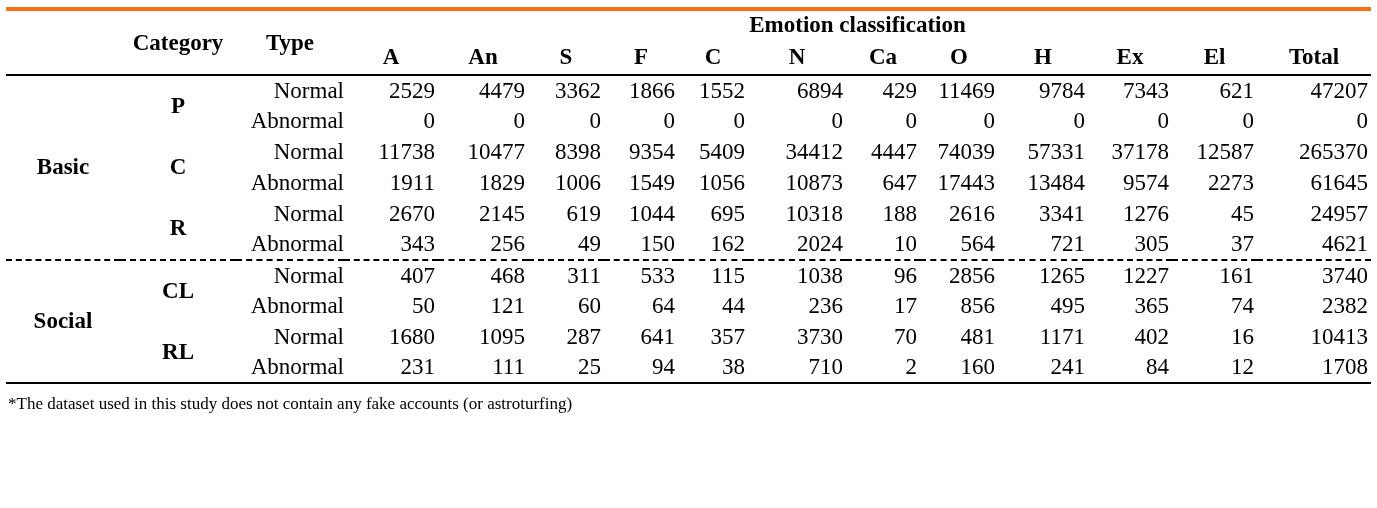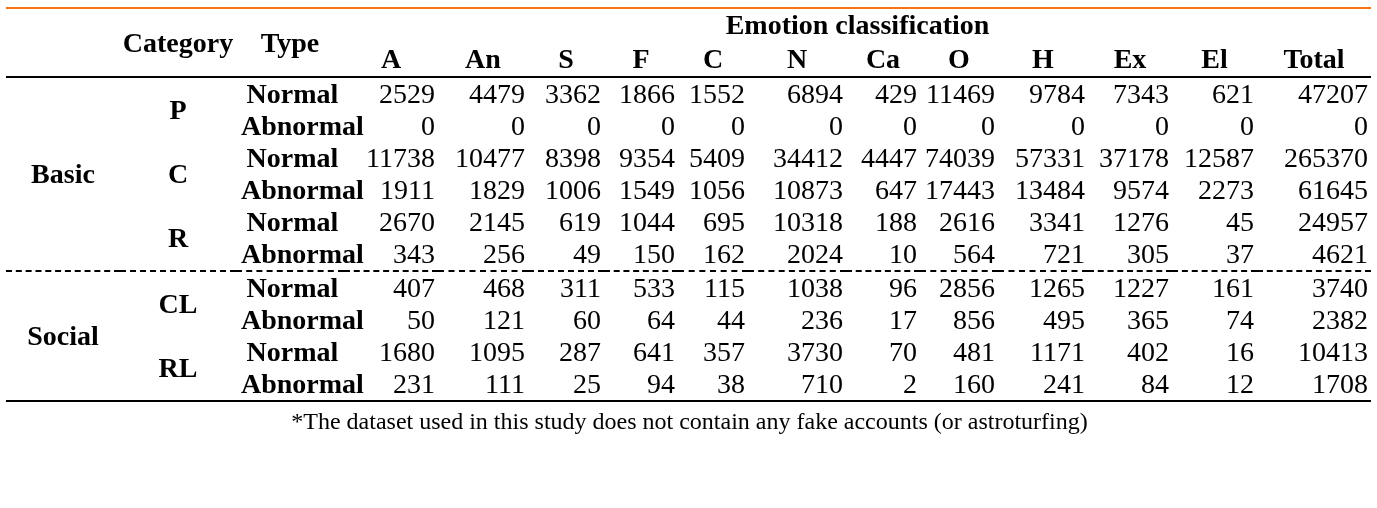--- a/index.html
+++ b/index.html
@@ -9,47 +9,47 @@
     background: #ffffff; color: #000000;
     font-family: "Liberation Serif", serif;
     overflow: hidden;
   }
   .page { padding: 7px 6px 0 6px; }
 
   table.data {
     border-collapse: collapse;
     table-layout: fixed;
     width: 1365px;
-    border-top: 2px solid #f97316;
+    border-top: 4px solid #f97316;
     border-bottom: 2px solid #000;
-    font-size: 28px;
+    font-size: 23px;
   }
   th, td { padding: 0; vertical-align: middle; }
   th { font-weight: bold; }
 
   tr.hr1 { height: 30px; }
   tr.hr2 { height: 36px; }
   tr.dr  { height: 30.8px; }
 
   
   th.rs       { border-bottom: 2px solid #000; }
   tr.hr2 > th { border-bottom: 2px solid #000; }
 
   th.emo-group { text-align: center; }
   th.col-h     { text-align: center; }
 
   td.grp  { font-weight: bold; text-align: center; }
   td.cat  { font-weight: bold; text-align: center; }
-  td.type { font-weight: bold; text-align: center; padding-left: 5px; }
+  td.type { font-weight: normal; text-align: right; padding-left: 5px; }
   td.num  { text-align: right; padding-right: 3px; }
 
   
   tr.dashed > td { border-top: 2px dashed #000; }
 
-  .foot { margin: 6px 0 0 2px; font-size: 24px; line-height: 27.5px; text-align: center; }
+  .foot { margin: 6px 0 0 2px; font-size: 17px; line-height: 27.5px; }
   .foot div { white-space: nowrap; }
 </style>
 </head>
 <body>
 
 <div class="page">
   <table class="data">
     <colgroup>
       <col style="width:114px">
         <col style="width:116px">

